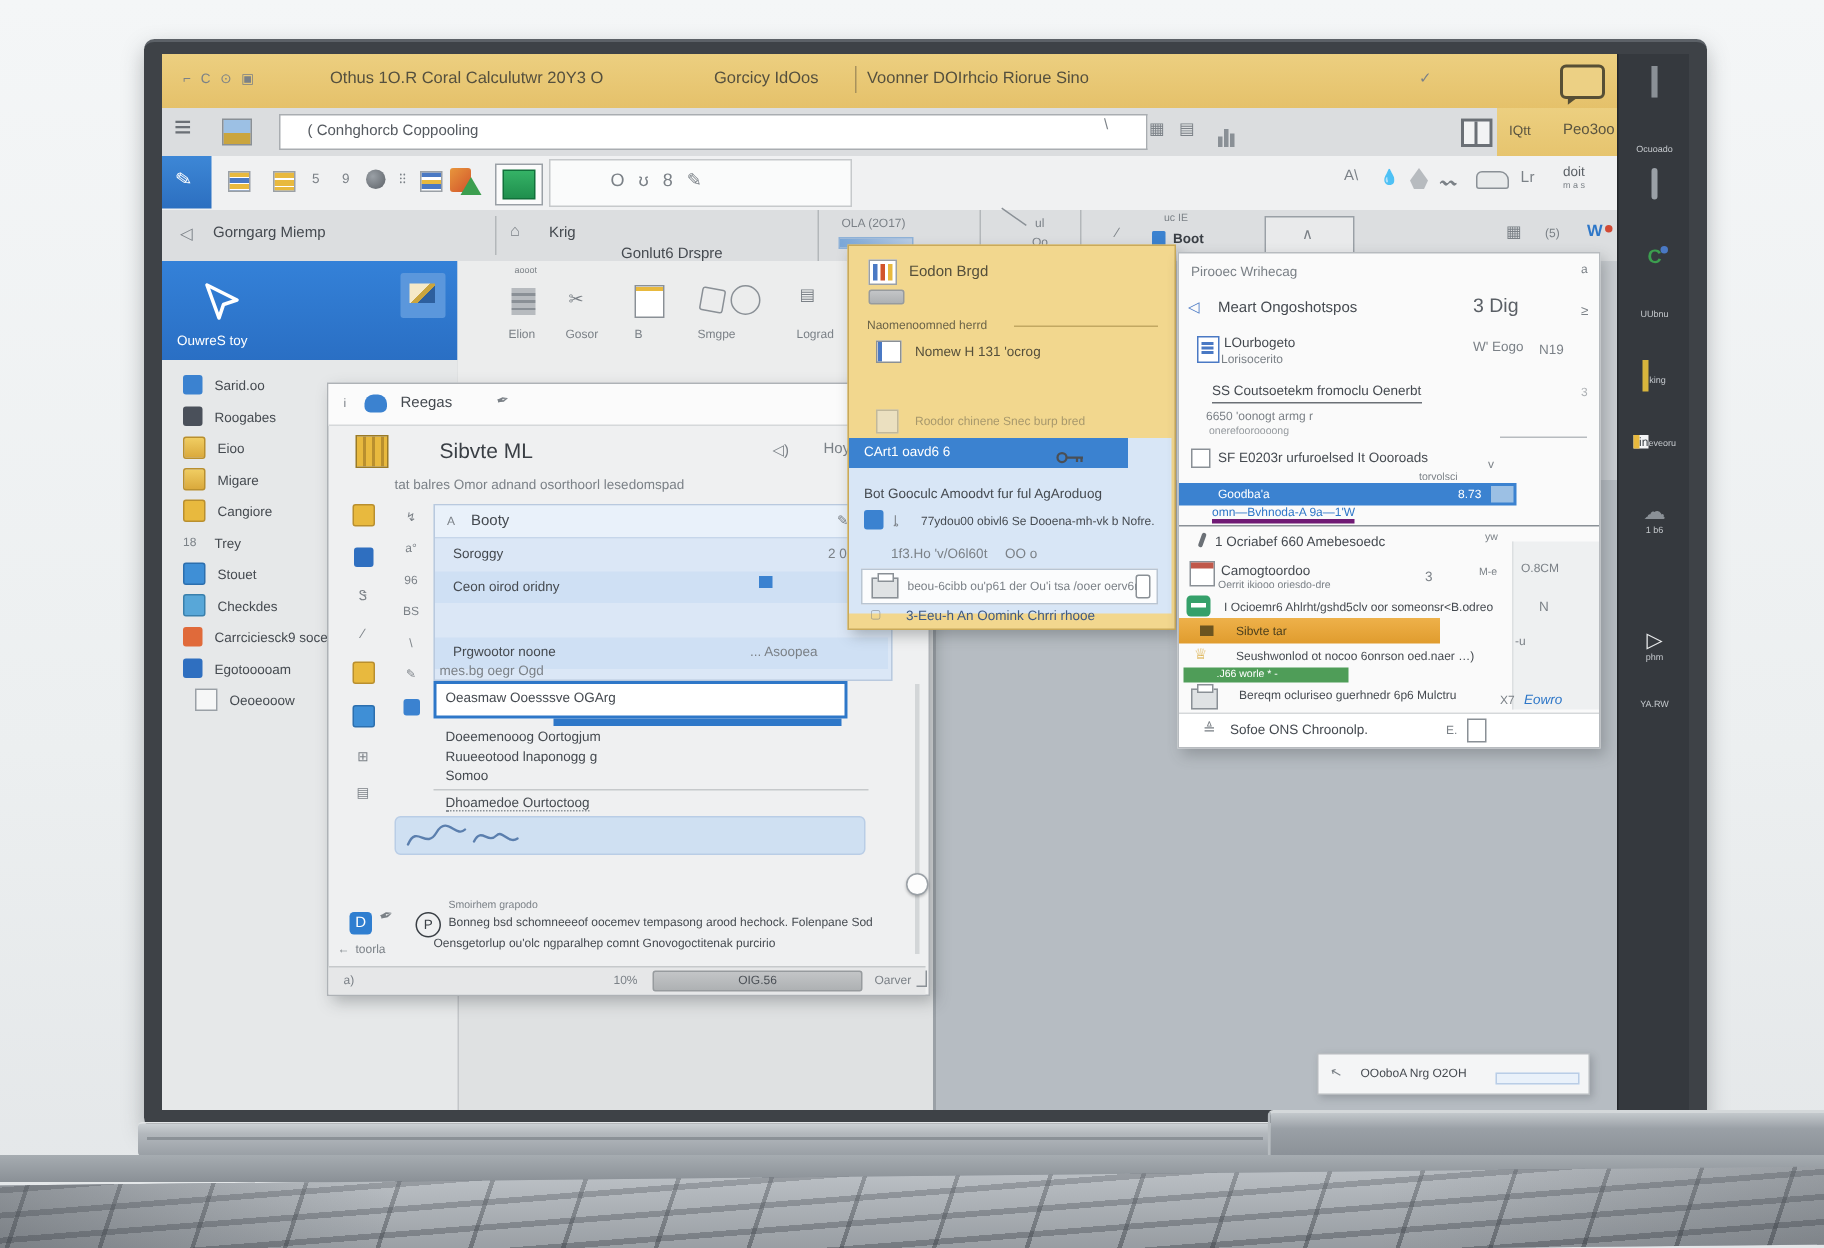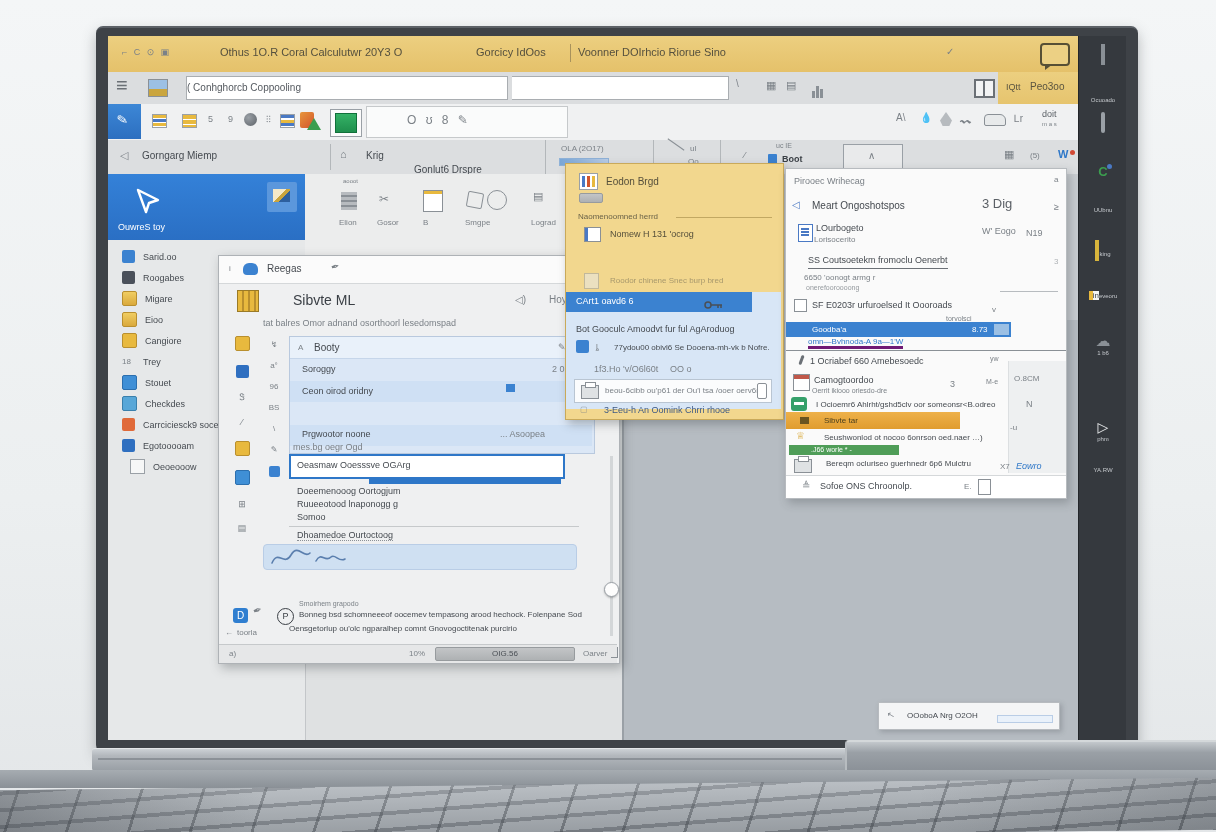--- a/index.html
+++ b/index.html
@@ -30,21 +30,21 @@
         background:
           repeating-linear-gradient(93deg, rgba(68,74,81,.5) 0 3px, rgba(0,0,0,0) 3px 62px),
           repeating-linear-gradient(177deg,#aab0b6 0 13px,#81878e 13px 17px);
         transform:skewX(-16deg) skewY(-1deg);}
   .kbshade{position:absolute;inset:0;background:linear-gradient(90deg,rgba(55,60,66,.35),rgba(0,0,0,0) 22%,rgba(0,0,0,0) 75%,rgba(55,60,66,.25)),linear-gradient(180deg,rgba(255,255,255,.18),rgba(0,0,0,.12));}
   
   .titlebar{left:0;top:0;width:1018px;height:36px;background:linear-gradient(180deg,#eccf80,#e5c16a);border-bottom:1px solid #c8a755;}
   .row2{left:0;top:36px;width:1018px;height:32px;background:#dbdddf;border-bottom:1px solid #c2c5c8;}
   .row3{left:0;top:68px;width:1018px;height:36px;background:#f0f1f2;border-bottom:1px solid #c6c9cb;}
   .row4{left:0;top:104px;width:1018px;height:34px;background:#dcdee0;border-bottom:1px solid #bfc2c5;}
-  .combo{height:22px;background:#fff;border:1px solid #a9adb1;font-size:10px;color:#555a60;padding:0 0;line-height:22px;}
+  .combo{height:22px;background:#fff;border:1px solid #a9adb1;font-size:10px;color:#555a60;padding:0 18px;line-height:22px;}
   .tabyellow{background:linear-gradient(180deg,#eccf80,#e6c46e);}
   .chaticon{width:26px;height:19px;border:2px solid #574f35;border-radius:4px;background:#ecd084;}
   .chaticon:after{content:"";position:absolute;left:3px;bottom:-6px;width:8px;height:6px;
      background:#574f35;clip-path:polygon(0 0,100% 0,0 100%);}
   .winicon{width:17px;height:15px;border:2px solid #6b7076;background:#f2f3f4;}
   .winicon:after{content:"";position:absolute;top:0;bottom:0;left:7px;width:2px;background:#6b7076;}
   .chartbars span{display:inline-block;width:3px;background:#8a9096;margin-right:1px;vertical-align:bottom;}
   .bluebtn{left:0;top:0;width:33px;height:35px;background:linear-gradient(180deg,#3d87d6,#2c6fc0);}
   .stripeic{width:13px;height:12px;background:repeating-linear-gradient(180deg,#e8b93e 0 3px,#fff 3px 4px,#4a79c4 4px 7px,#fff 7px 8px);border:1px solid #9aa0a6;}
   .orangeic{width:14px;height:16px;background:linear-gradient(135deg,#e8963c,#d2542b);border-radius:2px;}
@@ -151,21 +151,21 @@
     <span class="a" style="left:40px;top:7px;width:18px;height:16px;background:linear-gradient(180deg,#9cc0e4 55%,#caa53e 56%);border:1px solid #8a9096"></span>
     <input class="a combo" style="left: 78px; top: 4px; width: 320px;" readonly="" value="( Conhghorcb Coppooling">
     <input class="a combo" style="left: 404px; top: 4px; width: 216px; border-left: 0px;" readonly="">
     <span class="a t t10 dim" style="left:628px;top:6px">\</span>
     <span class="a t t11 dim" style="left:658px;top:7px">▦</span>
     <span class="a t t11 dim" style="left:678px;top:7px">▤</span>
     <span class="a chartbars" style="left:704px;top:8px;height:14px"><span style="height:7px"></span><span style="height:12px"></span><span style="height:9px"></span></span>
     <span class="a winicon" style="left:866px;top:7px"></span>
     <div class="a tabyellow" style="left:890px;top:0;width:128px;height:32px">
       <span class="a t t9" style="left:8px;top:10px;color:#5a5440">IQtt</span>
-      <span class="a t t10" style="left:32px;top:9px;color:#5a5440">Peo3oo</span>
+      <span class="a t t10" style="left:44px;top:9px;color:#5a5440">Peo3oo</span>
       <span class="a t t9 dim" style="left:108px;top:6px">...</span>
     </div>
   </div>
 
   <div class="a row3">
     <div class="a bluebtn">
       <span class="a t wt" style="left:9px;top:8px;font-size:13px;transform:rotate(-10deg)">✎</span>
     </div>
     <span class="a stripeic" style="left:44px;top:10px"></span>
     <span class="a stripeic" style="left:74px;top:10px;background:repeating-linear-gradient(180deg,#e8b93e 0 4px,#fff 4px 5px)"></span>
@@ -232,25 +232,25 @@
       <div class="sbitem">
           <span class="sbic ic-blue"></span>
           <span class="t t9">Sarid.oo</span>
         </div>
       <div class="sbitem">
           <span class="sbic ic-dark"></span>
           <span class="t t9">Roogabes</span>
         </div>
       <div class="sbitem">
           <span class="sbic ic-folder"></span>
+          <span class="t t9">Eioo</span>
+        </div>
+      <div class="sbitem">
+          <span class="sbic ic-folder"></span>
           <span class="t t9">Migare</span>
-        </div>
-      <div class="sbitem">
-          <span class="sbic ic-folder"></span>
-          <span class="t t9">Eioo</span>
         </div>
       <div class="sbitem">
           <span class="sbic ic-note"></span>
           <span class="t t9">Cangiore</span>
         </div>
       <div class="sbitem">
           <span class="t t8 dim" style="width:13px">18</span>
           <span class="t t9">Trey</span>
         </div>
       <div class="sbitem">

